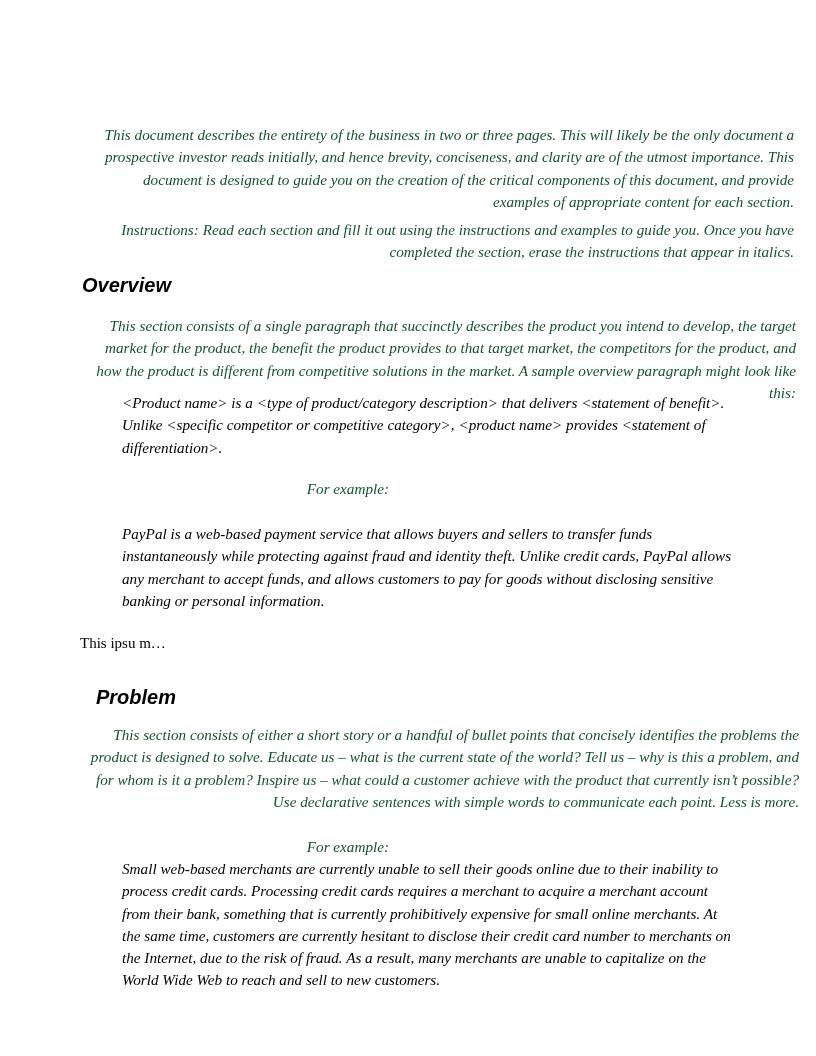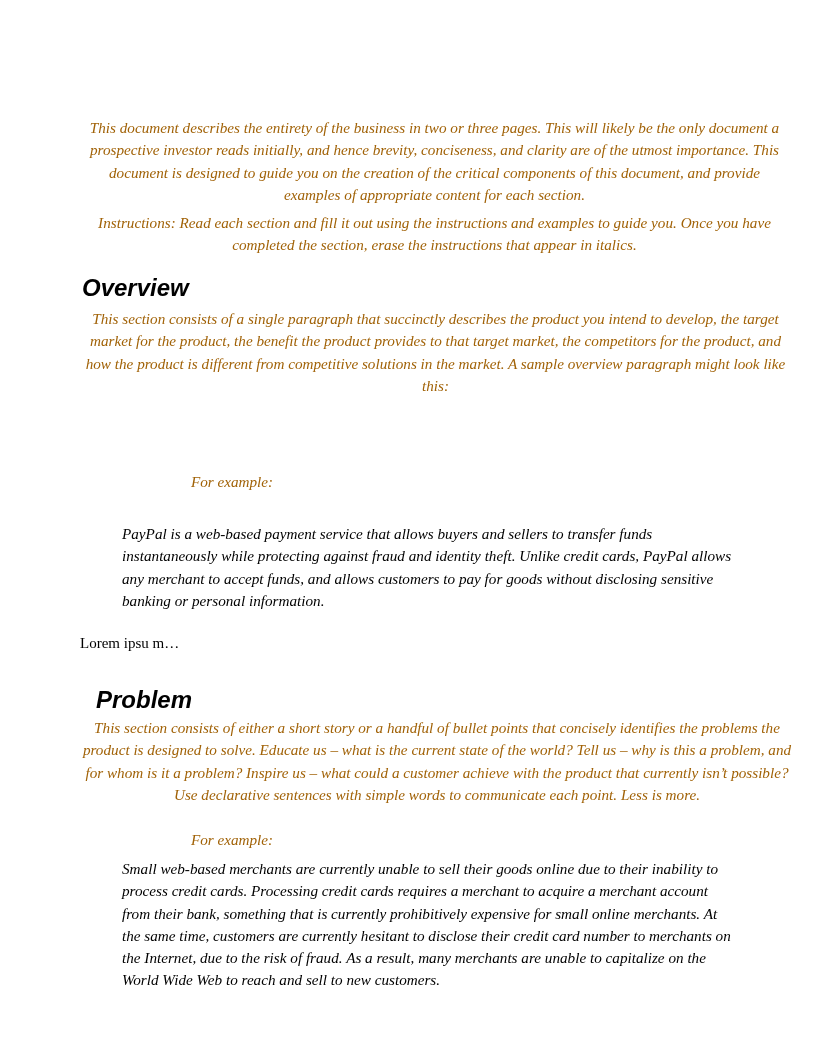--- a/index.html
+++ b/index.html
@@ -26,35 +26,35 @@
     line-height: 36px;
     color: #000000;
     letter-spacing: 0.2px;
     white-space: pre;
   }
   .section-heading {
     position: absolute;
     font-family: "Liberation Sans", "DejaVu Sans", sans-serif;
     font-weight: bold;
     font-style: italic;
-    font-size: 24px;
+    font-size: 20px;
     line-height: 24px;
     color: #000000;
     white-space: pre;
   }
   .body-para {
     position: absolute;
     font-family: "Liberation Serif", "DejaVu Serif", serif;
     font-style: italic;
     font-weight: normal;
     font-size: 15.2px;
     line-height: 22.3px;
-    color: #a16207;
-    text-align: center;
-    margin: 9px;
+    color: #14532d;
+    text-align: right;
+    margin: 16px;
   }
   .indent-para {
     position: absolute;
     font-family: "Liberation Serif", "DejaVu Serif", serif;
     font-style: italic;
     font-weight: normal;
     font-size: 15.2px;
     line-height: 22.3px;
     color: #000000;
     text-align: left;
@@ -78,26 +78,27 @@
 
 
   <p class="body-para" style="left:73px; top:108px; width:705px;">This document describes the entirety of the business in two or three pages. This will likely be the only document a prospective investor reads initially, and hence brevity, conciseness, and clarity are of the utmost importance. This document is designed to guide you on the creation of the critical components of this document, and provide examples of appropriate content for each section.</p>
 
   <p class="body-para" style="left:73px; top:203px; width:705px;">Instructions: Read each section and fill it out using the instructions and examples to guide you. Once you have completed the section, erase the instructions that appear in italics.</p>
 
   <h2 class="section-heading" style="left:82px; top:256px;">Overview</h2>
 
   <p class="body-para" style="left:73px; top:299px; width:707px;">This section consists of a single paragraph that succinctly describes the product you intend to develop, the target market for the product, the benefit the product provides to that target market, the competitors for the product, and how the product is different from competitive solutions in the market. A sample overview paragraph might look like this:</p>
 
+  <p class="indent-para" style="left:122px; top:392px; width:630px;">&lt;Product name&gt; is a &lt;type of product/category description&gt; that delivers &lt;statement of benefit&gt;. Unlike &lt;specific competitor or competitive category&gt;, &lt;product name&gt; provides &lt;statement of differentiation&gt;.</p>
 
   <p class="body-para" style="left:73px; top:462px; width:300px;">For example:</p>
 
   <p class="indent-para" style="left:122px; top:503px; width:620px;margin-top:20px;">PayPal is a web-based payment service that allows buyers and sellers to transfer funds instantaneously while protecting against fraud and identity theft. Unlike credit cards, PayPal allows any merchant to accept funds, and allows customers to pay for goods without disclosing sensitive banking or personal information.</p>
 
-  <div class="plain-line" style="left:80px; top:633px;">Lorem ipsu m…</div>
+  <div class="plain-line" style="left:80px; top:633px;">This ipsu m…</div>
 
   <h2 class="section-heading" style="left:96px; top:668px;">Problem</h2>
 
   <p class="body-para" style="left:73px; top:708px; width:710px;">This section consists of either a short story or a handful of bullet points that concisely identifies the problems the product is designed to solve. Educate us – what is the current state of the world? Tell us – why is this a problem, and for whom is it a problem? Inspire us – what could a customer achieve with the product that currently isn’t possible? Use declarative sentences with simple words to communicate each point. Less is more.</p>
 
   <p class="body-para" style="left:73px; top:820px; width:300px;">For example:</p>
 
   <p class="indent-para" style="left:122px; top:858px; width:610px;">Small web-based merchants are currently unable to sell their goods online due to their inability to process credit cards. Processing credit cards requires a merchant to acquire a merchant account from their bank, something that is currently prohibitively expensive for small online merchants. At the same time, customers are currently hesitant to disclose their credit card number to merchants on the Internet, due to the risk of fraud. As a result, many merchants are unable to capitalize on the World Wide Web to reach and sell to new customers.</p>
 
 </div>

